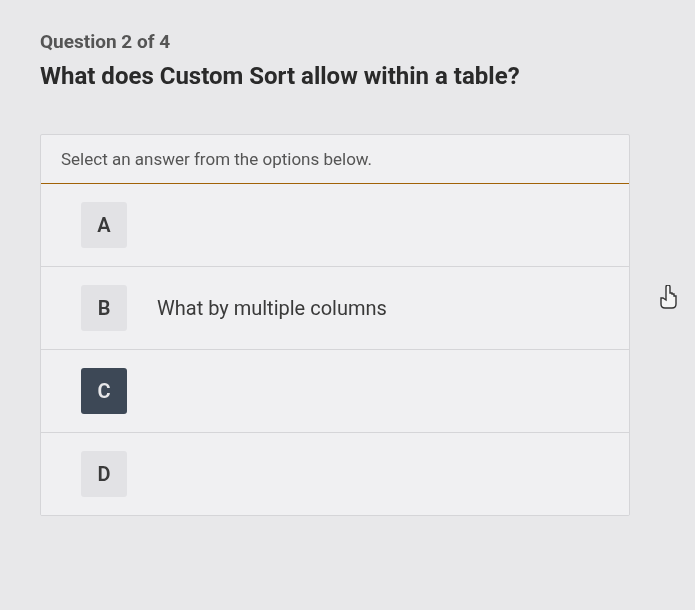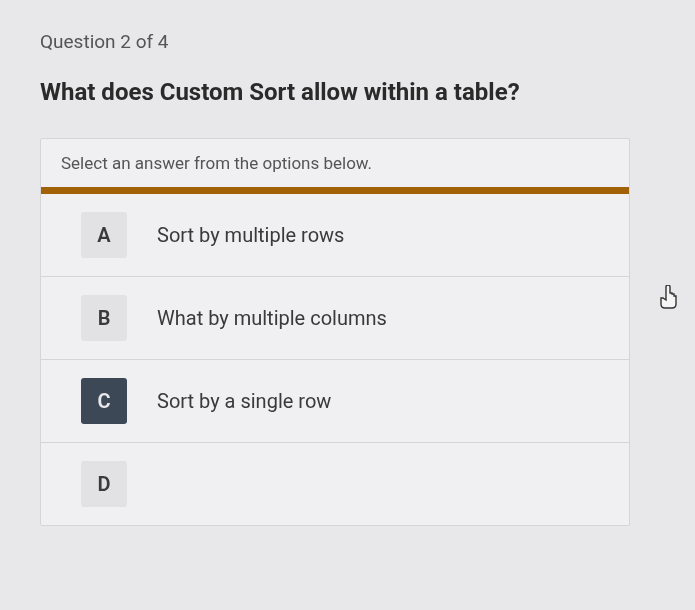--- a/index.html
+++ b/index.html
@@ -12,42 +12,42 @@
       background: #e8e8ea;
       width: 695px;
       height: 610px;
       padding: 30px 30px 30px 40px;
       position: relative;
       color: #3a3a3a;
     }
     .question-number {
       font-size: 19px;
       color: #555;
-      font-weight: 400;
-      margin-bottom: 24px;
+      font-weight: 700;
+      margin-bottom: 8px;
     }
     .question-text {
       font-size: 24px;
       color: #2a2a2a;
       font-weight: 700;
-      margin-bottom: 30px;
+      margin-bottom: 42px;
       line-height: 1.3;
     }
     .answer-panel {
       background: #f0f0f2;
       border: 1px solid #d5d5d8;
       border-radius: 2px;
       overflow: hidden;
       width: 590px;
     }
     .instruction {
       padding: 14px 20px;
       font-size: 17px;
       color: #555;
-      border-bottom: 7px solid #a16207;
+      border-bottom: 1px solid #a16207;
     }
     .option-row {
       display: flex;
       align-items: center;
       padding: 18px 20px 18px 40px;
       border-bottom: 1px solid #d5d5d8;
       cursor: pointer;
       background: #f0f0f2;
     }
     .option-row:last-child {
@@ -87,31 +87,29 @@
 <body>
 
 <div class="question-number">Question 2 of 4</div>
 <div class="question-text">What does Custom Sort allow within a table?</div>
 
 <div class="answer-panel">
   <div class="instruction">Select an answer from the options below.</div>
 
   <div class="option-row">
     <div class="option-letter">A</div>
-    <div class="option-text">Sort by multiple rows</div>
   </div>
 
   <div class="option-row">
     <div class="option-letter">B</div>
     <div class="option-text">What by multiple columns</div>
   </div>
 
   <div class="option-row">
     <div class="option-letter selected">C</div>
-    <div class="option-text">Sort by a single row</div>
   </div>
 
   <div class="option-row">
     <div class="option-letter">D</div>
   </div>
 </div>
 
 <div class="cursor-icon">
   <svg width="22" height="26" viewBox="0 0 22 26" fill="none">
     <path d="M8 2 L8 15 L5 13 L3 13 L3 19 Q3 23 7 23 L14 23 Q18 23 18 19 L18 11 L16 11 L16 9 L14 9 L14 8 L12 8 L12 2 Q12 0 10 0 Q8 0 8 2 Z" stroke="#333" stroke-width="1.4" fill="#f5f5f5"></path>

